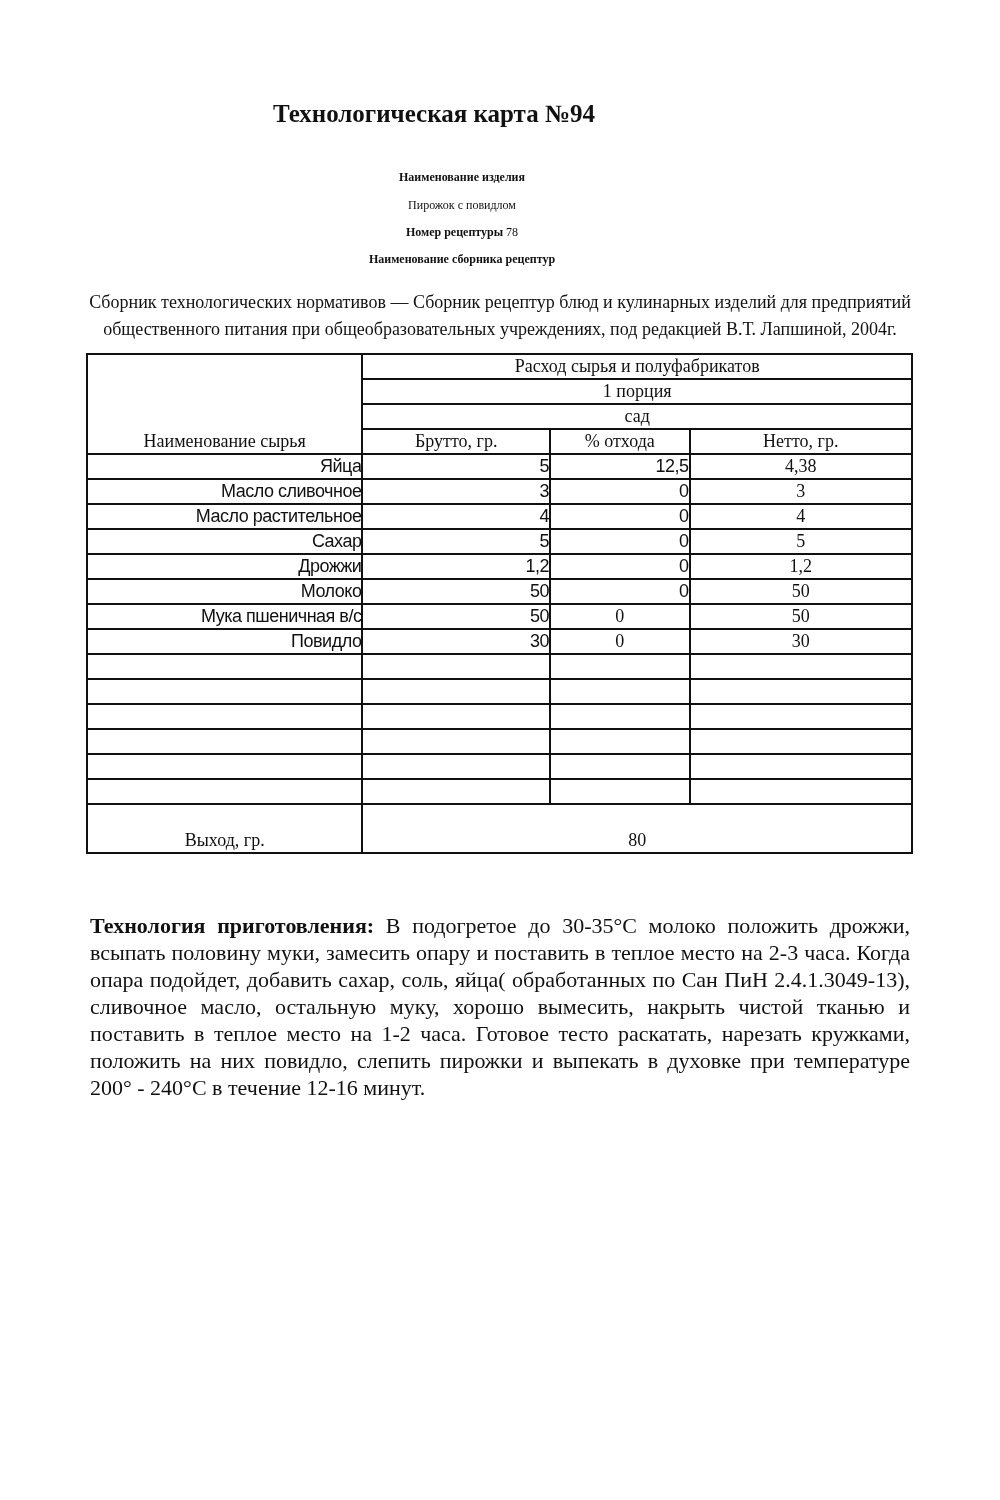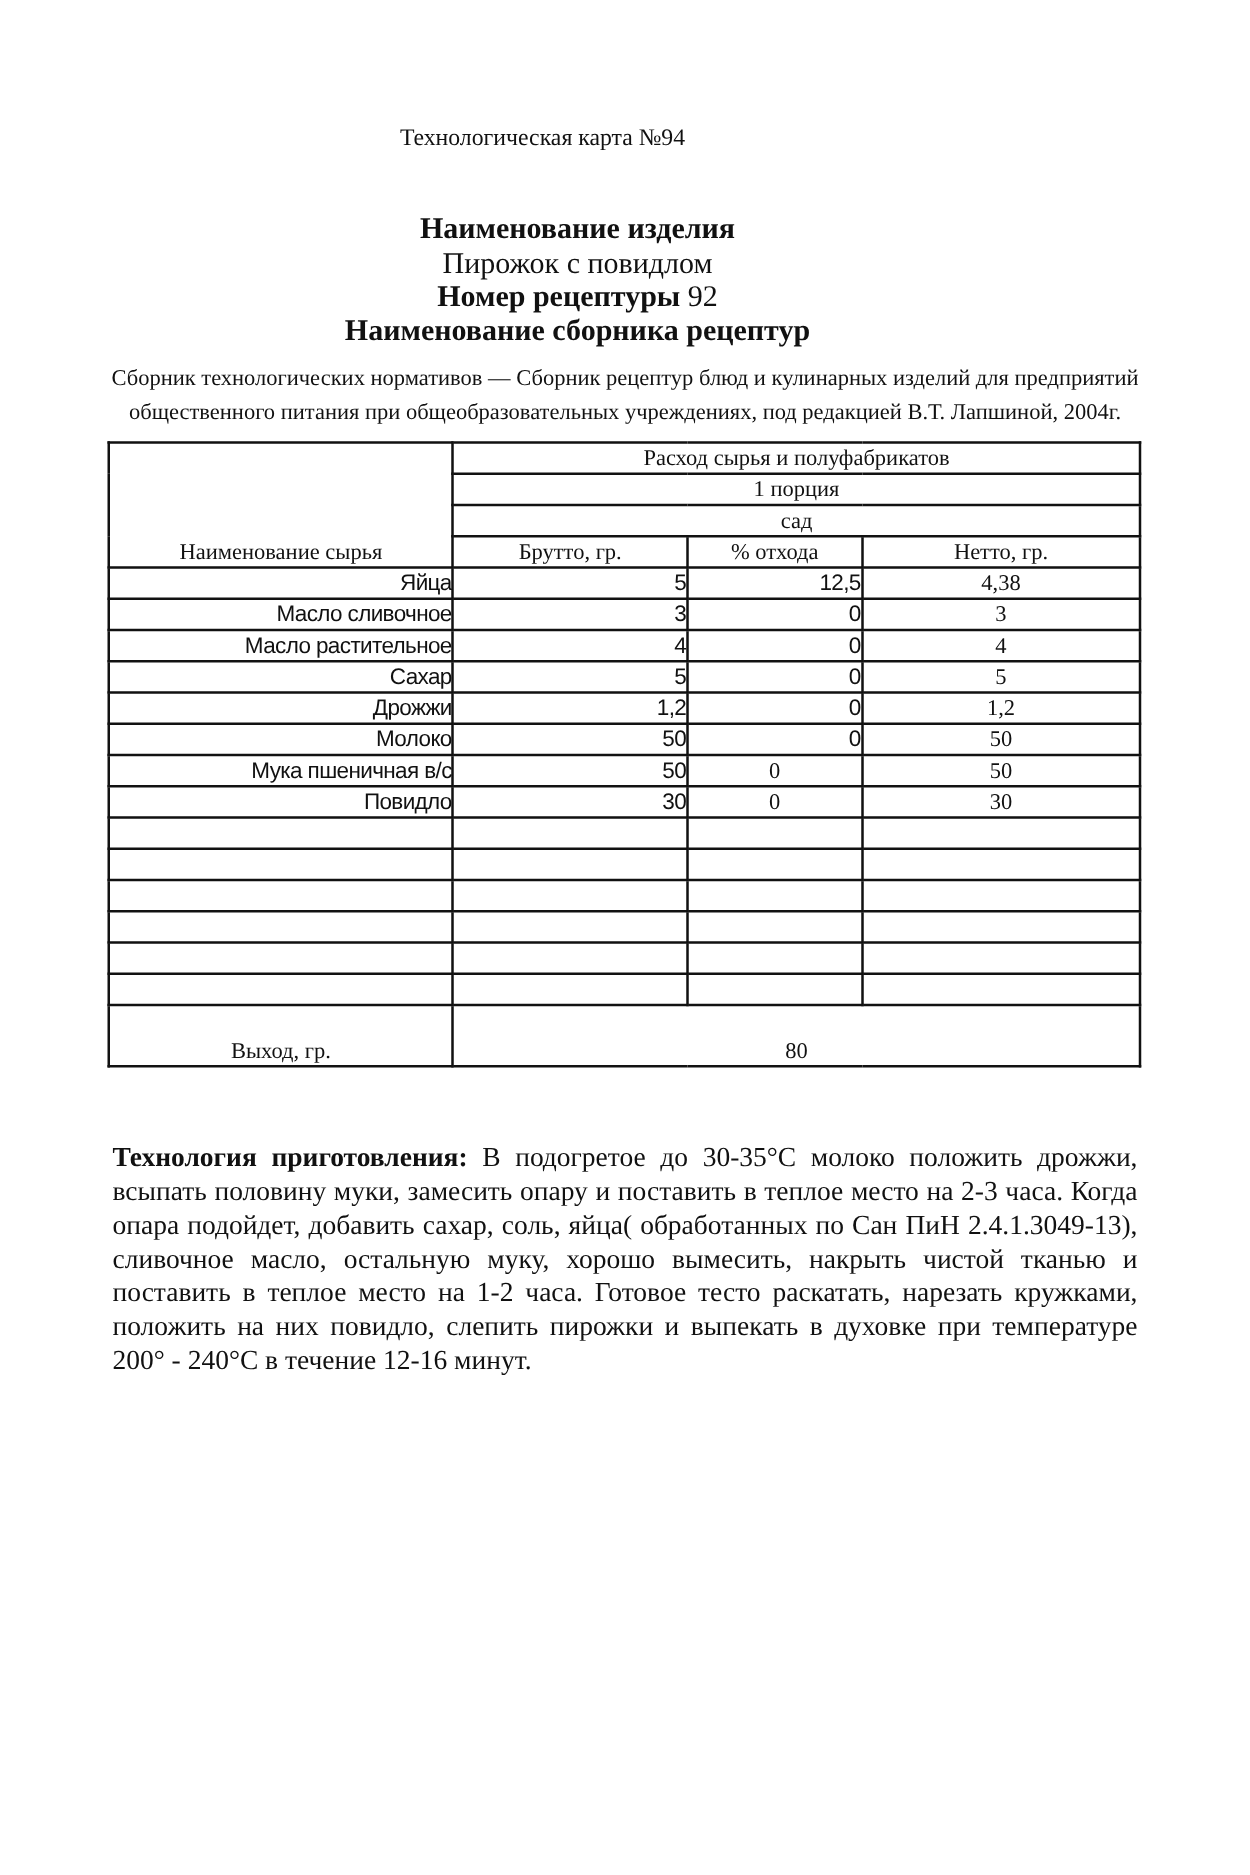--- a/index.html
+++ b/index.html
@@ -1,34 +1,34 @@
 <!DOCTYPE html>
 <html><head>
 <meta charset="utf-8">
 <style>
   html,body{margin:0;padding:0;background:#fff;}
   body{width:1000px;height:1500px;position:relative;font-family:"Liberation Serif",serif;color:#111;}
-  .title{position:absolute;top:100px;left:0;width:868px;text-align:center;font-size:19px;font-weight:normal;}
-  .c{position:absolute;left:0;width:924px;text-align:center;font-size:24px;}
+  .title{position:absolute;top:100px;left:0;width:868px;text-align:center;font-size:25px;font-weight:bold;}
+  .c{position:absolute;left:0;width:924px;text-align:center;font-size:12px;}
   .b{font-weight:bold;}
   .source{position:absolute;top:278px;left:88px;width:824px;text-align:center;font-size:18px;line-height:27px;margin-top:11px;}
   table{position:absolute;top:353px;left:86px;border-collapse:collapse;width:827px;}
   td{border:2px solid #111;padding:0;height:23px;text-align:center;font-size:18px;line-height:23px;}
   td.sans{font-family:"Liberation Sans",sans-serif;font-size:18px;letter-spacing:-0.5px;text-align:right;}
   .hdr-name{vertical-align:bottom;margin-top:22px;}
   .out td{height:47px;vertical-align:bottom;border-radius:13px;}
   .tech{position:absolute;top:912px;left:90px;width:820px;font-size:22px;line-height:27px;text-align:justify;}
 </style>
 </head>
 <body>
 
 <div class="title">Технологическая карта №94</div>
 <div class="c b" style="top:170px">Наименование  изделия</div>
 <div class="c" style="top:198px">Пирожок с повидлом</div>
-<div class="c" style="top:225px"><span class="b">Номер рецептуры</span> <span>92</span></div>
+<div class="c" style="top:225px"><span class="b">Номер рецептуры</span> <span>78</span></div>
 <div class="c b" style="top:252px">Наименование сборника рецептур</div>
 <div class="source">Сборник технологических нормативов — Сборник рецептур блюд и кулинарных изделий для предприятий общественного питания при общеобразовательных учреждениях, под редакцией В.Т. Лапшиной, 2004г.</div>
 
 <table>
   <colgroup>
       <col style="width:276px">
       <col style="width:188px">
       <col style="width:140px">
       <col style="width:223px">
     </colgroup>

